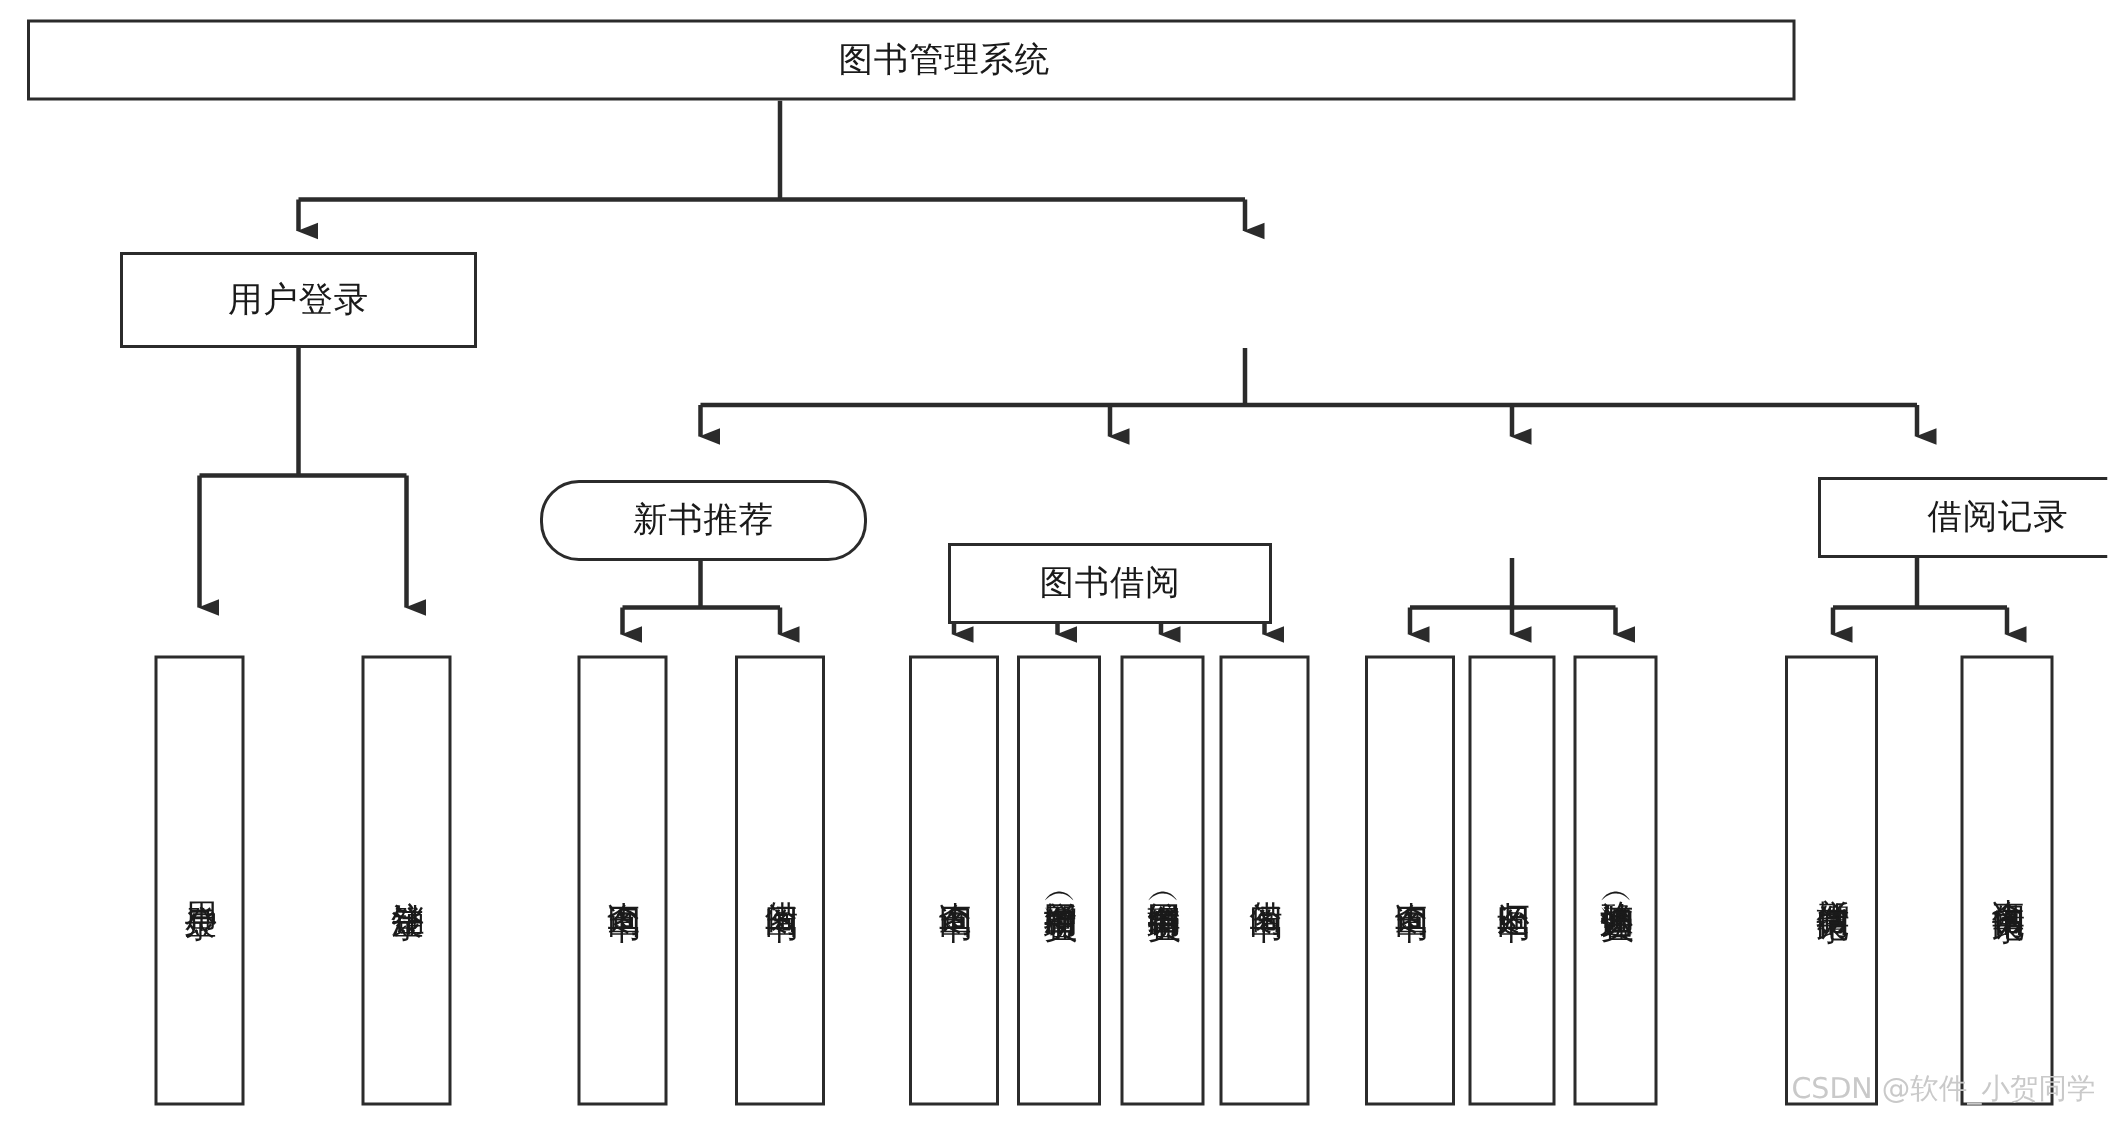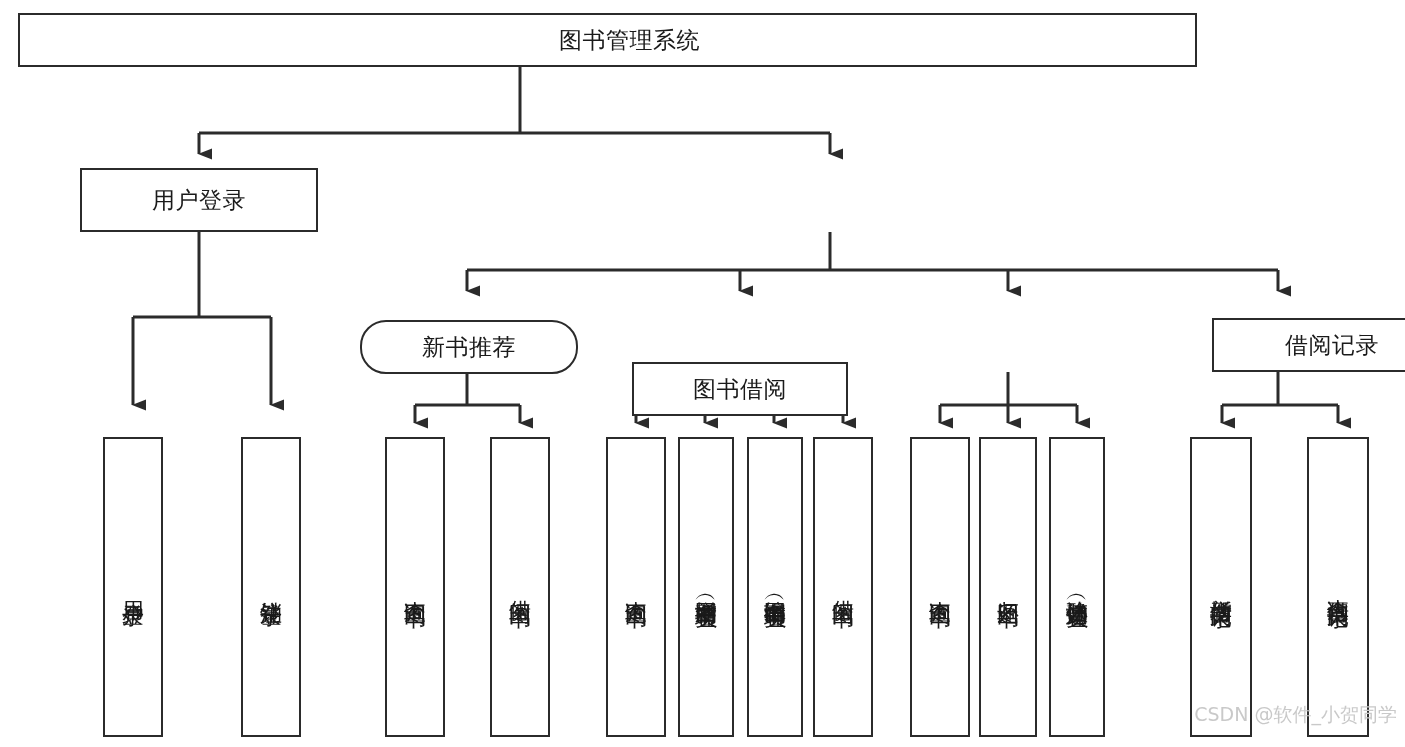--- a/index.html
+++ b/index.html
@@ -64,21 +64,21 @@
     max-height: 100%;
   }
   .node.vert.tall-text .node-label {
     font-size: 22px;
     letter-spacing: 1px;
   }
   
   #watermark {
     position: absolute;
     right: 8px;
-    bottom: 19px;
+    bottom: 8px;
     font-size: 19px;
     color: #c9c9c9;
     white-space: nowrap;
     user-select: none;
     z-index: 5;
   }
 </style>
 </head>
 <body>
 

